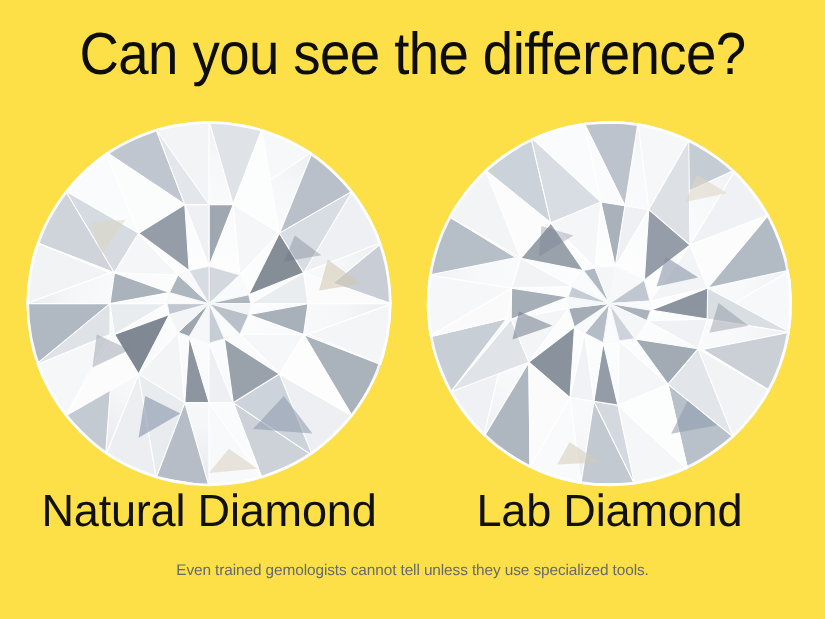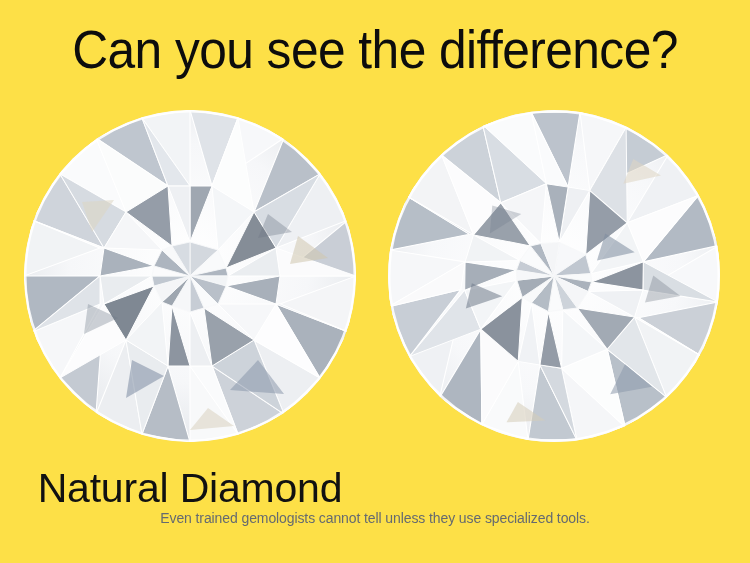--- a/index.html
+++ b/index.html
@@ -52,21 +52,21 @@
     height: 336px;
   }
   .stone.left  { left: 22px; }
   .stone.right { left: 386px; }
   .stone svg { display: block; width: 100%; height: 100%; }
 
   
   .labels {
     position: absolute;
     left: 0;
-    top: 464px;
+    top: 440px;
     width: 650px;
     height: 50px;
   }
   .stone-label {
     position: absolute;
     top: 0;
     font-family: "Liberation Sans", sans-serif;
     font-size: 41px;
     line-height: 48px;
     font-weight: 400;
@@ -331,17 +331,18 @@
           </g>
 
           <circle cx="168" cy="168" r="165" fill="none" stroke="#ffffff" stroke-width="3" opacity="0.85"></circle>
         </g>
       </svg>
     </div>
   </div>
 
   <div class="labels">
     <div class="stone-label left">Natural Diamond</div>
+    <div class="stone-label right">Lab Diamond</div>
   </div>
 
   <div class="caption">Even trained gemologists cannot tell unless they use specialized tools.</div>
 
 </div>
 
 </body></html>

